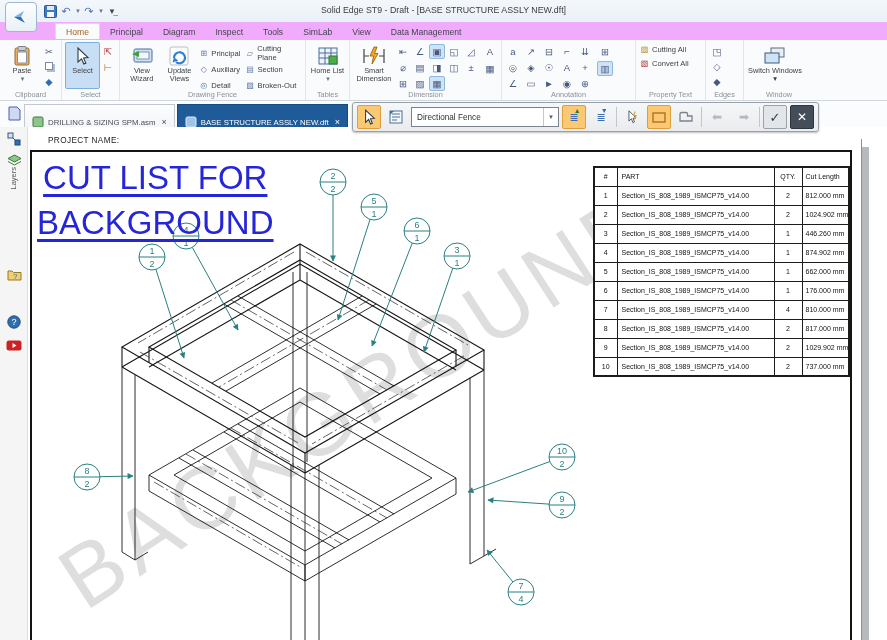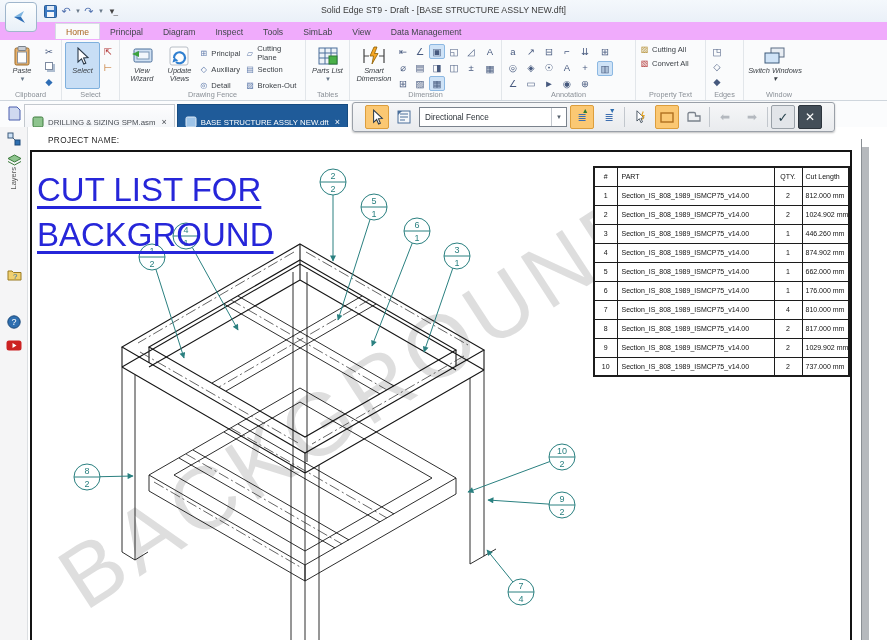--- a/index.html
+++ b/index.html
@@ -29,21 +29,21 @@
 
   
   #ribbon { position:absolute; left:0; top:40px; width:887px; height:61px;
     background:#fafbfc; border-bottom:1px solid #cfd6dd; display:flex; }
   .rgroup { position:relative; height:100%; border-right:1px solid #e2e6ea;
     padding:2px 3px 11px; display:flex; }
   .rgroup-label { position:absolute; left:0; right:0; bottom:1px; text-align:center;
     font-size:7.3px; color:#8a9097; }
   .bigbtn { width:38px; display:flex; flex-direction:column; align-items:center;
     justify-content:flex-start; font-size:7.4px; color:#3a3f45; text-align:center;
-    line-height:8px; padding-top:2px; border:1px solid transparent; border-radius:2px;font-style:italic; }
+    line-height:8px; padding-top:2px; border:1px solid transparent; border-radius:2px; }
   .bigbtn .bicon { width:24px; height:22px; display:flex; align-items:center; justify-content:center; }
   .bigbtn.hl { background:#c8def5; border-color:#7fb0dd; }
   .smallcol { display:flex; flex-direction:column; justify-content:flex-start; gap:1px; padding-top:2px; }
   .icon16 { width:16px; height:15px; display:flex; align-items:center; justify-content:center;
     font-size:9.5px; color:#46597e; border:1px solid transparent; border-radius:2px; }
   .icon16.hl { background:#cfe3f7; border-color:#8cb8e2; }
   .dsq { width:8px; height:8px; border:1px solid #7d8aa0; background:#fff;
     box-shadow:2px 2px 0 #aebdd0; }
   .dv-items { display:grid; grid-template-rows:repeat(3,16px); grid-auto-flow:column;
     column-gap:4px; padding-top:3px; }
@@ -61,21 +61,21 @@
   #doc-tabs { position:absolute; left:24px; top:3px; display:flex; gap:2px; }
   .dtab { display:flex; align-items:center; gap:4px; height:36px; padding:0 7px;
     border:1px solid #c3c8ce; background:linear-gradient(#fdfdfe,#eef1f5);
     font-size:7.8px; color:#4a4f55; }
   .dtab.active { background:#1f5b99; border-color:#164b80; color:#fff; }
   .dtab .x { font-size:9px; margin-left:2px; }
   #docline { position:absolute; left:762px; top:116px; width:125px; height:1px; background:#bdc2c8; }
 
   
   #cmdbar { position:absolute; left:352px; top:102px; height:30px; z-index:50;
-    display:flex; align-items:center; gap:3px; padding:0 12px;
+    display:flex; align-items:center; gap:3px; padding:0 4px;
     background:linear-gradient(#f6f7f8,#e9ebee); border:1px solid #9aa0a8; border-radius:3px;
     box-shadow:0 1px 2px rgba(0,0,0,.25); }
   .cbtn { width:24px; height:24px; display:flex; align-items:center; justify-content:center;
     border:1px solid transparent; border-radius:2px; font-size:12px; color:#3c4754; }
   .cbtn.orange { background:#fbc873; border-color:#dd9e3c; }
   .cbtn.dim { color:#b4b9bf; }
   .csep { width:1px; height:20px; background:#c2c7cd; }
   #fence-select { display:flex; align-items:center; width:148px; height:20px;
     border:1px solid #7a828c; background:#fff; font-size:8.2px; color:#2c3238; padding-left:5px; }
   #fence-select .dd { margin-left:auto; width:15px; height:100%; border-left:1px solid #c3c8ce;
@@ -94,21 +94,21 @@
   .vtext { writing-mode:vertical-rl; transform:rotate(180deg); font-size:7.5px; color:#555; }
 
   #frame-border { position:absolute; left:30px; top:23px; width:822px; height:494px;
     border:2px solid #141414; }
   #sheet-edge { position:absolute; left:861px; top:12px; width:1px; height:501px; background:#8a8f94; }
   #sheet-shadow { position:absolute; left:862px; top:20px; width:7px; height:493px; background:#b6b9bd; }
 
   #project-label { position:absolute; left:48px; top:9px; font-size:8.2px;
     letter-spacing:.4px; color:#222; }
 
-  #heading { position:absolute; left:37px; top:40px; z-index:5; }
+  #heading { position:absolute; left:37px; top:28px; z-index:5;text-align:center; }
   .hline { font-size:33px; line-height:45px; color:#2626d9;
     text-decoration:underline; text-decoration-thickness:3px; text-underline-offset:5px; }
 
   #draw-svg { position:absolute; left:0; top:0; width:887px; height:513px; z-index:4; }
 
   #parts-table { position:absolute; left:593px; top:39px; z-index:6;
     border-collapse:collapse; background:#fff; }
   #parts-table td, #parts-table th { border:1px solid #1c1c1c; font-size:7px;
     font-weight:normal; height:19px; color:#111; white-space:nowrap; }
   #parts-table { border:2px solid #1c1c1c; }
@@ -247,21 +247,21 @@
 
   <div class="rgroup" style="width:44px;">
     <div class="bigbtn">
       <span class="bicon">
         <svg width="20" height="18" viewBox="0 0 20 18">
           <rect x="1" y="1" width="18" height="16" fill="#eef3f8" stroke="#4a6f9a"></rect>
           <path d="M1,6 H19 M1,11 H19 M7,1 V17 M13,1 V17" stroke="#4a6f9a" stroke-width="1"></path>
           <rect x="11" y="9" width="8" height="8" fill="#49b049" stroke="#2e7d32"></rect>
         </svg>
       </span>
-      <span><span>Parts List</span></span>
+      <span><span>Home List</span></span>
       <span class="caret">▼</span>
     </div>
     <div class="rgroup-label">Tables</div>
   </div>
 
   <div class="rgroup" style="width:152px;">
     <div class="bigbtn" style="width:44px;">
       <span class="bicon">
         <svg width="24" height="20" viewBox="0 0 24 20">
           <path d="M2,3 V17 M22,3 V17" stroke="#444" stroke-width="1.2"></path>

